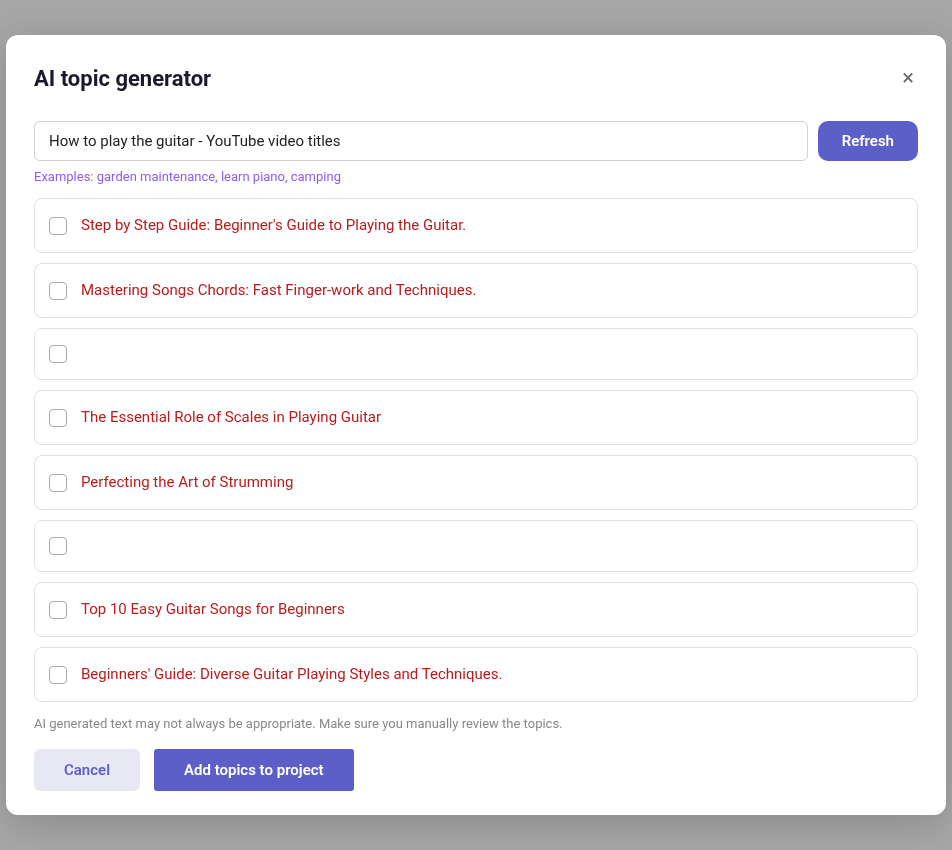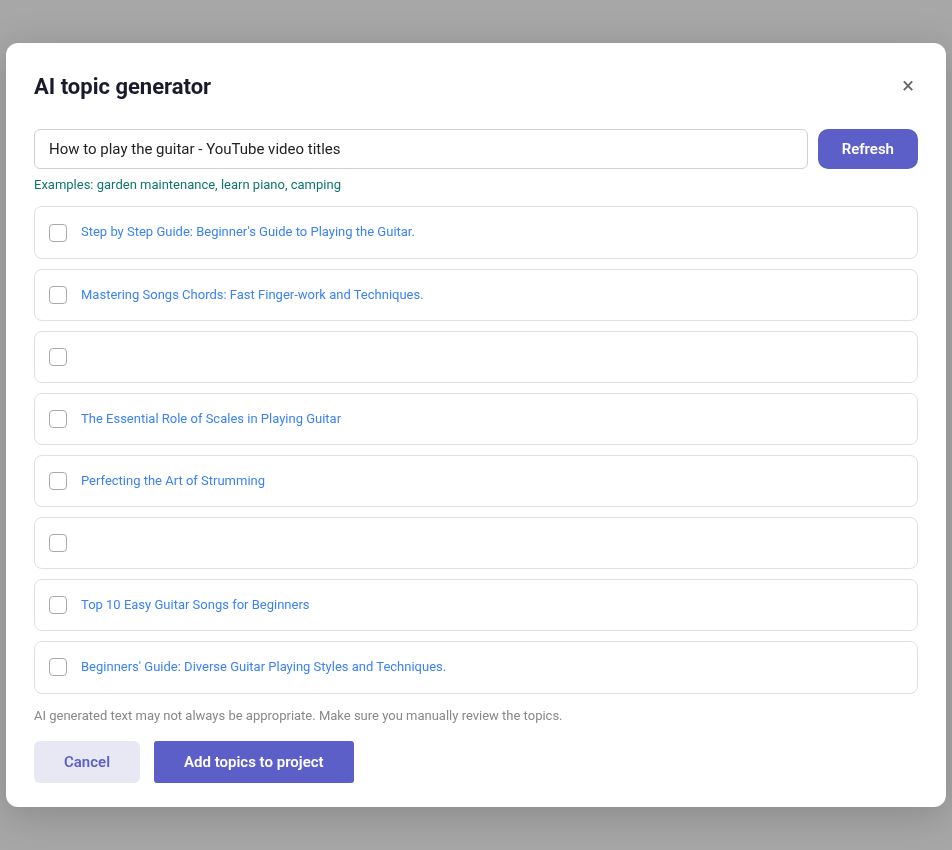--- a/index.html
+++ b/index.html
@@ -87,21 +87,21 @@
       border-radius: 10px;
       padding: 10px 24px;
       font-size: 15px;
       font-weight: 600;
       cursor: pointer;
       white-space: nowrap;
     }
 
     .examples-text {
       font-size: 13px;
-      color: #0f766e;
+      color: #8b5cf6;
       margin-bottom: 14px;
     }
 
     .list-container {
       flex: 1;
       overflow-y: auto;
       border-radius: 4px;
       margin-bottom: 10px;
     }
 
@@ -146,22 +146,22 @@
       appearance: none;
       -webkit-appearance: none;
     }
 
     .checkbox:checked {
       background: #5b5fc7;
       border-color: #5b5fc7;
     }
 
     .topic-label {
-      font-size: 13px;
-      color: #3b82f6;
+      font-size: 15px;
+      color: #b91c1c;
       line-height: 1.4;
     }
 
     .disclaimer {
       font-size: 13px;
       color: #888;
       margin-bottom: 18px;
       margin-top: 4px;
     }
 

